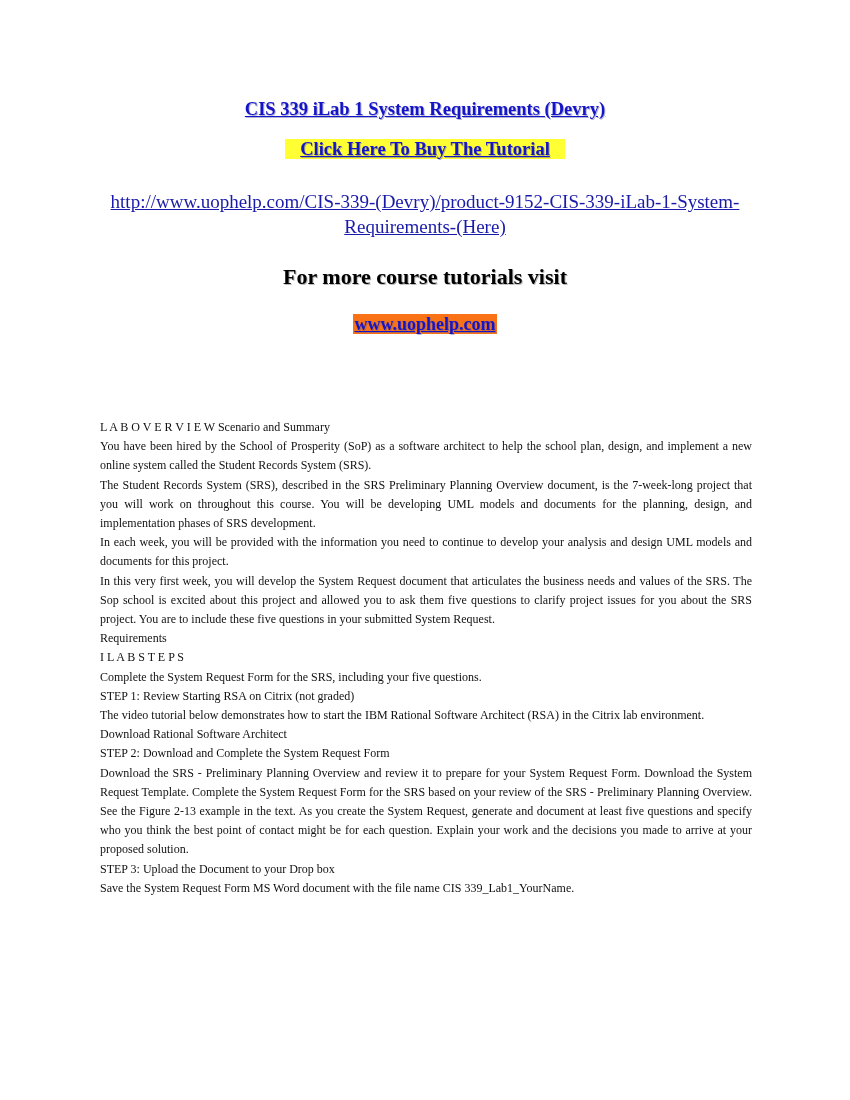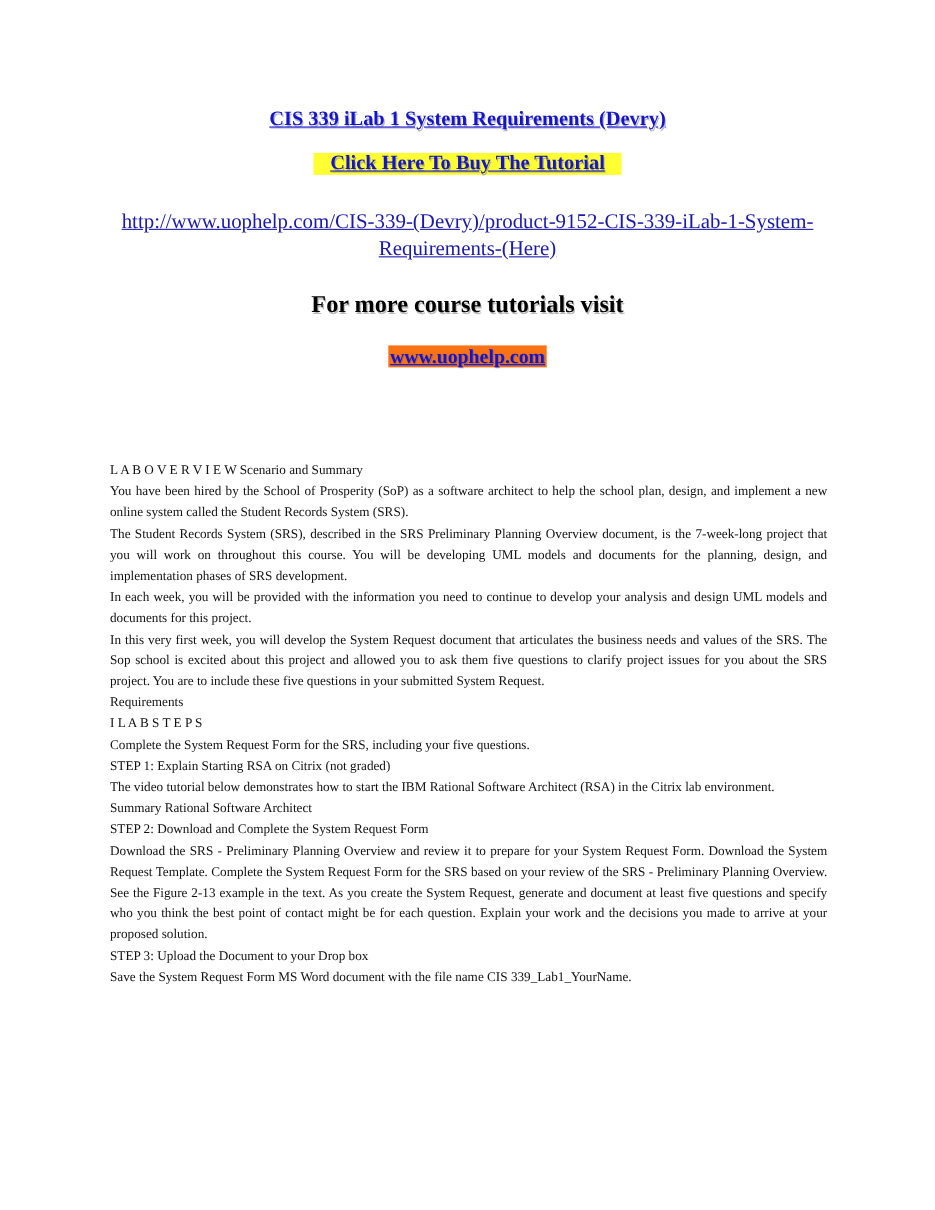--- a/index.html
+++ b/index.html
@@ -48,22 +48,22 @@
 
   <div class="body-text">
     <p class="left">L A B O V E R V I E W Scenario and Summary</p>
     <p>You have been hired by the School of Prosperity (SoP) as a software architect to help the school plan, design, and implement a new online system called the Student Records System (SRS).</p>
     <p>The Student Records System (SRS), described in the SRS Preliminary Planning Overview document, is the 7-week-long project that you will work on throughout this course. You will be developing UML models and documents for the planning, design, and implementation phases of SRS development.</p>
     <p>In each week, you will be provided with the information you need to continue to develop your analysis and design UML models and documents for this project.</p>
     <p>In this very first week, you will develop the System Request document that articulates the business needs and values of the SRS. The Sop school is excited about this project and allowed you to ask them five questions to clarify project issues for you about the SRS project. You are to include these five questions in your submitted System Request.</p>
     <p class="left">Requirements</p>
     <p class="left">I L A B S T E P S</p>
     <p class="left">Complete the System Request Form for the SRS, including your five questions.</p>
-    <p class="left">STEP 1: Explain Starting RSA on Citrix (not graded)</p>
+    <p class="left">STEP 1: Review Starting RSA on Citrix (not graded)</p>
     <p>The video tutorial below demonstrates how to start the IBM Rational Software Architect (RSA) in the Citrix lab environment.</p>
-    <p class="left">Summary Rational Software Architect</p>
+    <p class="left">Download Rational Software Architect</p>
     <p class="left">STEP 2: Download and Complete the System Request Form</p>
     <p>Download the SRS - Preliminary Planning Overview and review it to prepare for your System Request Form. Download the System Request Template. Complete the System Request Form for the SRS based on your review of the SRS - Preliminary Planning Overview. See the Figure 2-13 example in the text. As you create the System Request, generate and document at least five questions and specify who you think the best point of contact might be for each question. Explain your work and the decisions you made to arrive at your proposed solution.</p>
     <p class="left">STEP 3: Upload the Document to your Drop box</p>
     <p>Save the System Request Form MS Word document with the file name CIS 339_Lab1_YourName.</p>
   </div>
 
 </div>
 
 </body></html>

